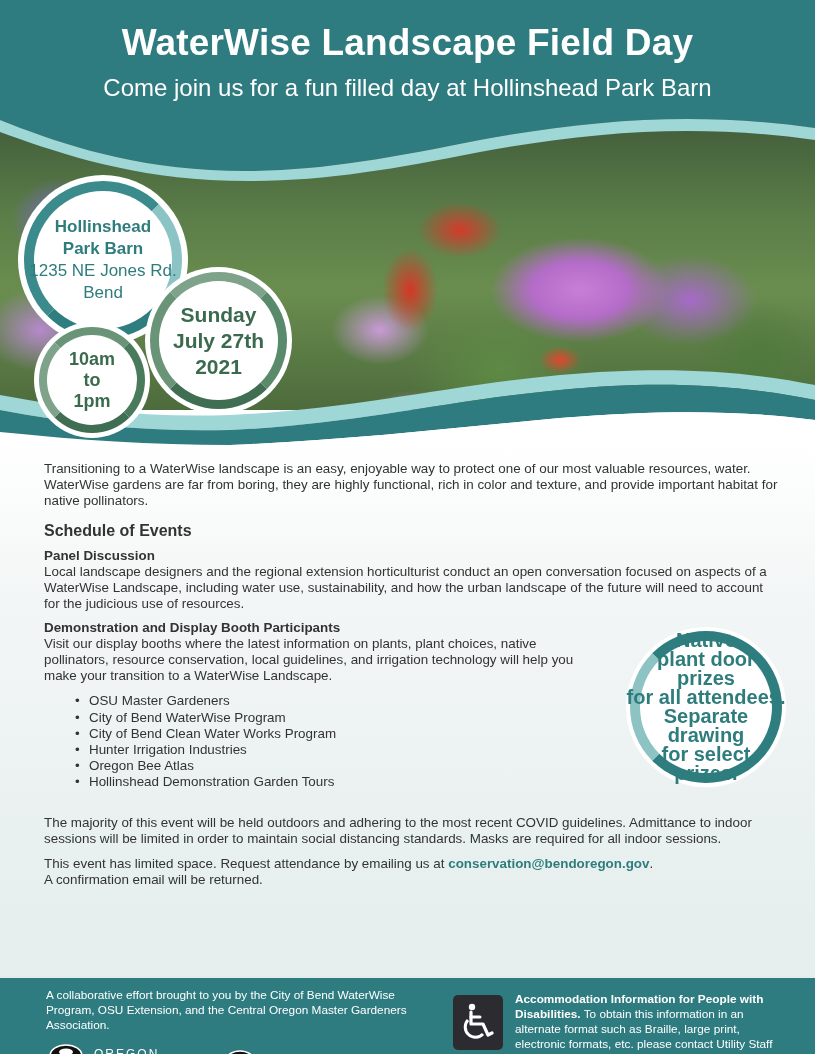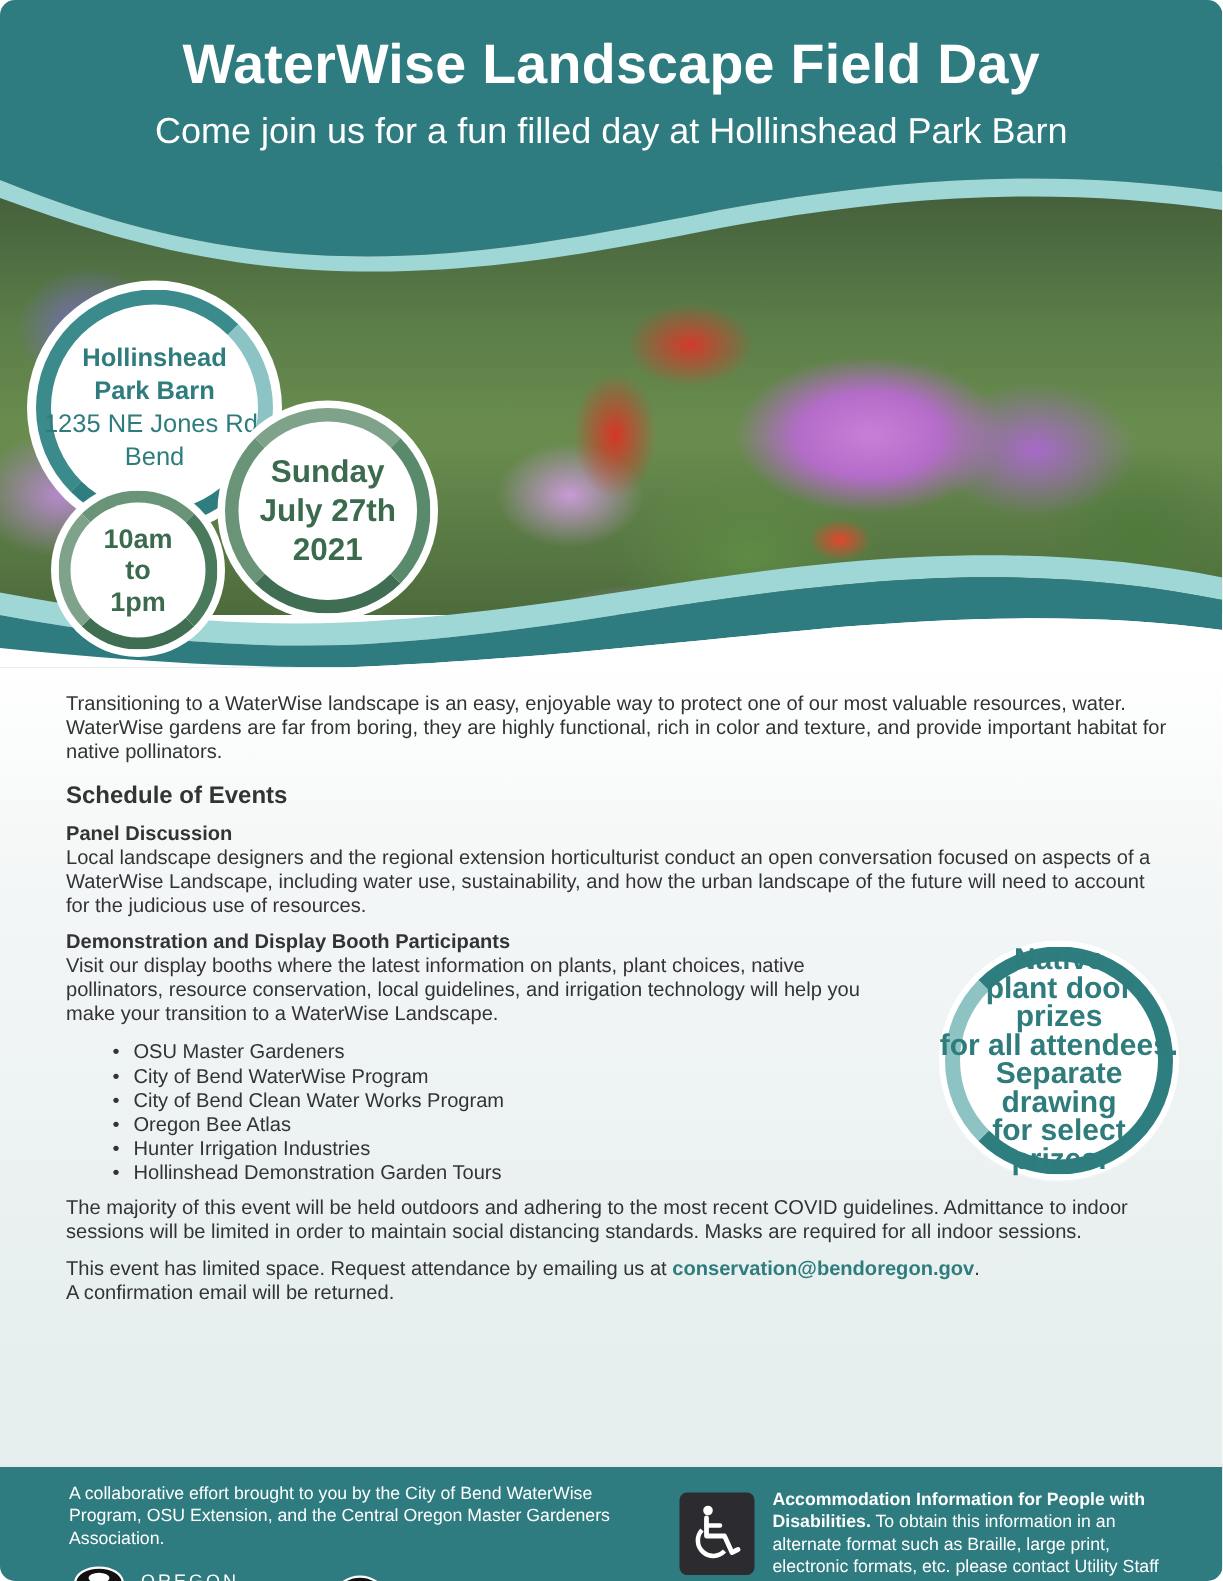--- a/index.html
+++ b/index.html
@@ -4,21 +4,21 @@
 <style>
   * { box-sizing: border-box; margin: 0; padding: 0; }
   html, body { width: 815px; height: 1054px; overflow: hidden; }
   body {
     font-family: "Liberation Sans", sans-serif;
     background: #ffffff;
     position: relative;
     color: #333;
   }
   .page { position: relative; width: 815px; height: 1054px; overflow: hidden;
-    background: linear-gradient(#ffffff 440px, #f3f6f6 600px, #e6eeee 920px); border-radius: 10px; }
+    background: linear-gradient(#ffffff 440px, #f3f6f6 600px, #e6eeee 920px); }
 
   
   .hero { position: absolute; left: 0; top: 0; width: 815px; height: 445px; overflow: hidden; }
   .garden {
     position: absolute; left: 0; top: 110px; width: 815px; height: 300px;
     background:
       radial-gradient(ellipse 60px 30px at 420px 310px, #8a8a86 0%, #7b7b77 60%, transparent 100%),
       radial-gradient(ellipse 180px 40px at 400px 375px, #8f8e89 0%, #6f6e6a 70%, transparent 100%),
       radial-gradient(ellipse 60px 40px at 460px 120px, #d33b2b 0%, transparent 70%),
       radial-gradient(ellipse 40px 60px at 410px 180px, #d63626 0%, transparent 70%),
@@ -42,21 +42,21 @@
   }
   .header-sub {
     position: absolute; left: 0; top: 74px; width: 815px; text-align: center;
     color: #ffffff; font-size: 24px;
   }
 
   
   .badge { position: absolute; border-radius: 50%; background: #fff;
     display: flex; align-items: center; justify-content: center; flex-direction: column; text-align: center; }
   .badge-ring { position: absolute; border-radius: 50%; }
-  .badge-location { left: 18px; top: 187px; width: 170px; height: 170px; }
+  .badge-location { left: 18px; top: 175px; width: 170px; height: 170px; }
   .badge-location .badge-ring { inset: 6px; border: 10px solid #2e7e80;
     border-color: #3b8a8c #8cc4c6 #2e7e80 #3b8a8c; }
   .badge-location .inner { position: relative; color: #2f7c7d; font-size: 17px; line-height: 22px; }
   .badge-location .bold { font-weight: bold; }
 
   .badge-date { left: 145px; top: 267px; width: 147px; height: 147px; }
   .badge-date .badge-ring { inset: 5px; border: 9px solid #3f6e52;
     border-color: #7ea38a #5a8a6c #3f6e52 #6a9478; }
   .badge-date .inner { position: relative; color: #3c6a4e; font-weight: bold; font-size: 21px; line-height: 26px; }
 
@@ -68,21 +68,21 @@
   
   .content { position: absolute; left: 44px; top: 461px; width: 735px; font-size: 13.4px; line-height: 16.2px; color: #333; }
   .intro { }
   .schedule-title { font-weight: bold; font-size: 16px; margin-top: 13px; margin-bottom: 9px; color: #333; }
   .section-head { font-weight: bold; color: #333; }
   .panel { margin-bottom: 7px; }
   .demo { width: 560px; }
   .booth-list { list-style: none; margin-top: 9px; margin-left: 31px; }
   .booth-list li { position: relative; padding-left: 14px; }
   .booth-list li::before { content: "•"; position: absolute; left: 0; top: 0; }
-  .covid { margin-top: 6px; }
+  .covid { margin-top: 24px; }
   .limited { margin-top: 9px; }
   .email-link { color: #2f7c7d; font-weight: bold; }
 
   .badge-prizes { left: 626px; top: 627px; width: 160px; height: 160px; background: transparent; }
   .badge-prizes .outer { position: absolute; inset: 0; border-radius: 50%; background: #fff; box-shadow: 0 0 0 1px #f0f4f4; }
   .badge-prizes .badge-ring { inset: 4px; border: 10px solid #2e7e80;
     border-color: #2e7e80 #2e7e80 #2e7e80 #8ec3c4; }
   .badge-prizes .inner { position: relative; color: #2f7c7d; font-weight: bold; font-size: 20px; line-height: 19px; }
 
   
@@ -158,22 +158,22 @@
       <p>Local landscape designers and the regional extension horticulturist conduct an open conversation focused on aspects of a WaterWise Landscape, including water use, sustainability, and how the urban landscape of the future will need to account for the judicious use of resources.</p>
     </div>
 
     <div class="demo">
       <div class="section-head">Demonstration and Display Booth Participants</div>
       <p>Visit our display booths where the latest information on plants, plant choices, native pollinators, resource conservation, local guidelines, and irrigation technology will help you make your transition to a WaterWise Landscape.</p>
       <ul class="booth-list">
         <li>OSU Master Gardeners</li>
         <li>City of Bend WaterWise Program</li>
         <li>City of Bend Clean Water Works Program</li>
+        <li>Hunter Irrigation Industries</li>
         <li>Oregon Bee Atlas</li>
-        <li>Hunter Irrigation Industries</li>
         <li>Hollinshead Demonstration Garden Tours</li>
       </ul>
     </div>
 
     <p class="covid">The majority of this event will be held outdoors and adhering to the most recent COVID guidelines. Admittance to indoor sessions will be limited in order to maintain social distancing standards. Masks are required for all indoor sessions.</p>
     <p class="limited"><span>This event has limited space. Request attendance by emailing us at </span><a class="email-link">conservation@bendoregon.gov</a><span>.</span></p>
     <p>A confirmation email will be returned.</p>
   </div>
 
   <div class="badge badge-prizes">

